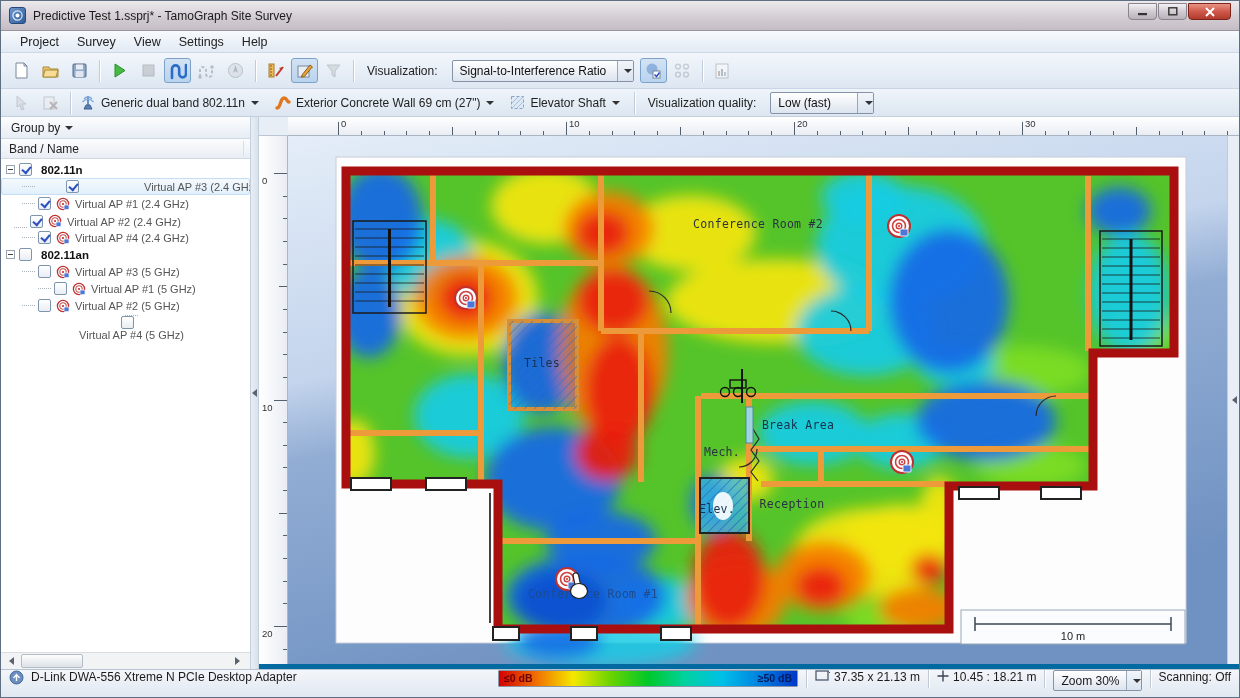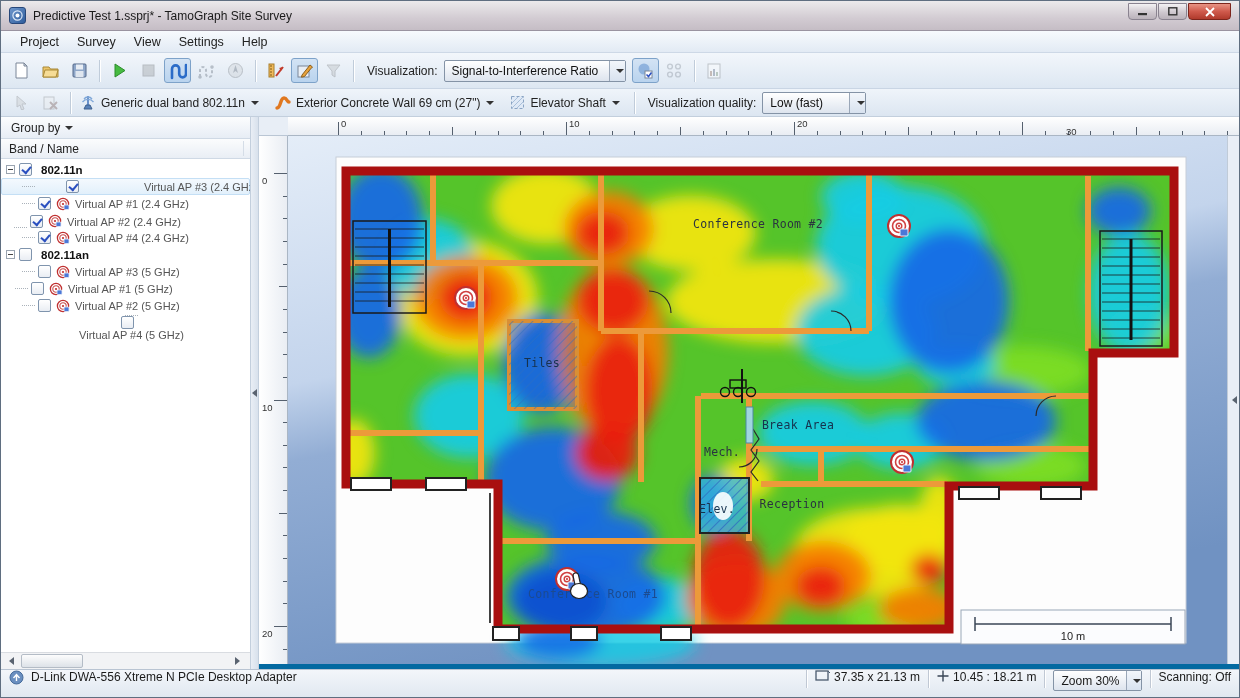--- a/index.html
+++ b/index.html
@@ -33,21 +33,21 @@
   .toolbar2{position:absolute;left:0;top:88px;width:100%;height:28px;
     background:linear-gradient(#eff4fa,#dce6f1);border-bottom:1px solid #c3cfdd;
     display:flex;align-items:center;padding-left:6px;}
   .tbtn{width:27px;height:25px;display:flex;align-items:center;justify-content:center;
     border:1px solid transparent;border-radius:3px;margin:0 1px;}
   .tbtn.pressed{background:linear-gradient(#d3e3f4,#b9d3ee);border-color:#7da2c9;}
   .tbtn.dis{opacity:.42;filter:grayscale(.7);}
   .tsep{width:1px;height:22px;background:#c0ccda;box-shadow:1px 0 0 #ffffff;margin:0 5px;}
   .tlabel{font-size:12px;color:#222;margin:0 6px 0 8px;}
   .dd{display:inline-flex;align-items:center;height:22px;border:1px solid #8493a6;border-radius:2px;
-    background:linear-gradient(#ffffff,#dde4ee);font-size:12px;color:#111;padding-left:7px;}
+    background:linear-gradient(#ffffff,#dde4ee);font-size:12px;color:#111;padding-left:7px;margin-left:8px;}
   .dd .arr{width:16px;height:100%;margin-left:7px;border-left:1px solid #9aa7b8;
     background:linear-gradient(#f2f6fb,#d8e2ef);display:flex;align-items:center;justify-content:center;}
   .flatdd{display:inline-flex;align-items:center;height:22px;padding:0 4px;border-radius:3px;font-size:12px;color:#222;}
   .caret{width:0;height:0;border-left:4px solid transparent;border-right:4px solid transparent;
     border-top:5px solid #333;margin-left:6px;}
   .caret.sm{border-top-width:4px;}
   
   .sidebar{position:absolute;left:0;top:116px;width:250px;height:552px;background:#fff;
     border-right:1px solid #c3cfdd;display:flex;flex-direction:column;}
   .groupbar{height:22px;background:linear-gradient(#fcfdfe,#e7edf5);border-bottom:1px solid #cfd9e5;
@@ -362,21 +362,21 @@
           <span class="guide"></span>
           <span class="cb"></span>
           <svg width="15" height="14">
             <circle cx="7" cy="7" r="5.6" fill="#fff" stroke="#c03030" stroke-width="1.3"></circle>
             <circle cx="7" cy="7" r="3.2" fill="none" stroke="#c85050" stroke-width="1.1"></circle>
             <circle cx="7" cy="7" r="1.1" fill="#c03030"></circle>
             <rect x="8" y="8" width="5" height="4.5" rx="1" fill="#4b78d8" stroke="#e8eef8" stroke-width="0.8"></rect>
           </svg>
           <span class="tlab">Virtual AP #3 (5 GHz)</span>
         </div>
-        <div class="trow" style="padding-left: 7px;">
+        <div class="trow" style="padding-left: 30px;">
           <span class="guide"></span>
           <span class="cb"></span>
           <svg width="15" height="14">
             <circle cx="7" cy="7" r="5.6" fill="#fff" stroke="#c03030" stroke-width="1.3"></circle>
             <circle cx="7" cy="7" r="3.2" fill="none" stroke="#c85050" stroke-width="1.1"></circle>
             <circle cx="7" cy="7" r="1.1" fill="#c03030"></circle>
             <rect x="8" y="8" width="5" height="4.5" rx="1" fill="#4b78d8" stroke="#e8eef8" stroke-width="0.8"></rect>
           </svg>
           <span class="tlab">Virtual AP #1 (5 GHz)</span>
         </div>
@@ -456,21 +456,21 @@
       <div class="tickv" style="left: 802.4px; height: 4.5px;"></div>
       <div class="tickv" style="left: 825.2px; height: 4.5px;"></div>
       <div class="tickv" style="left: 848px; height: 8px;"></div>
       <div class="tickv" style="left: 870.8px; height: 4.5px;"></div>
       <div class="tickv" style="left: 893.6px; height: 4.5px;"></div>
       <div class="tickv" style="left: 916.4px; height: 4.5px;"></div>
       <div class="tickv" style="left: 939.2px; height: 4.5px;"></div>
       <span class="ticklabel" style="left: 53px; top: 1px;">0</span>
       <span class="ticklabel" style="left: 281px; top: 1px;">10</span>
       <span class="ticklabel" style="left: 509px; top: 1px;">20</span>
-      <span class="ticklabel" style="left: 778px; top: 1px; margin-top: 8px;">30</span>
+      <span class="ticklabel" style="left: 737px; top: 1px;">30</span>
     </div>
   <div class="rulerleft" id="ruler-left">
       <div class="tickh" style="top: 37px; width: 13px;"></div>
       <div class="tickh" style="top: 59.65px; width: 4.5px;"></div>
       <div class="tickh" style="top: 82.3px; width: 4.5px;"></div>
       <div class="tickh" style="top: 104.95px; width: 4.5px;"></div>
       <div class="tickh" style="top: 127.6px; width: 4.5px;"></div>
       <div class="tickh" style="top: 150.25px; width: 8px;"></div>
       <div class="tickh" style="top: 172.9px; width: 4.5px;"></div>
       <div class="tickh" style="top: 195.55px; width: 4.5px;"></div>
@@ -703,20 +703,24 @@
       <span class="tri-l"></span>
     </div>
 
   <div class="statusbar">
     <svg width="16" height="15" style="margin-right:6px">
         <circle cx="7.5" cy="7.5" r="6.5" fill="#6a8fc0" stroke="#456a9a"></circle>
         <path d="M4.5,8 L7.5,4.5 L10.5,8 M7.5,5 V11" stroke="#fff" stroke-width="1.4" fill="none"></path>
       </svg>
     <span>D-Link DWA-556 Xtreme N PCIe Desktop Adapter</span>
     <span style="flex:1"></span>
+    <div class="legend" id="legend-bar" style="background: linear-gradient(90deg, rgb(212, 0, 0), rgb(240, 112, 0), rgb(245, 232, 0), rgb(106, 212, 0), rgb(0, 200, 40), rgb(0, 210, 160), rgb(0, 192, 232), rgb(0, 128, 224), rgb(0, 56, 200));">
+      <span class="lmin">≤0 dB</span>
+      <span class="lmax">≥50 dB</span>
+    </div>
     <div class="ssep"></div>
     <svg width="15" height="12" style="margin-right:4px">
         <rect x="1" y="1" width="12" height="9" fill="none" stroke="#4a5a6e" stroke-width="1.3"></rect>
         <path d="M13,1 l2,2" stroke="#4a5a6e"></path>
       </svg>
     <span>37.35 x 21.13 m</span>
     <div class="ssep"></div>
     <svg width="12" height="12" style="margin-right:4px">
         <path d="M6,0.5 V11.5 M0.5,6 H11.5" stroke="#3a4656" stroke-width="1.4"></path>
       </svg>

